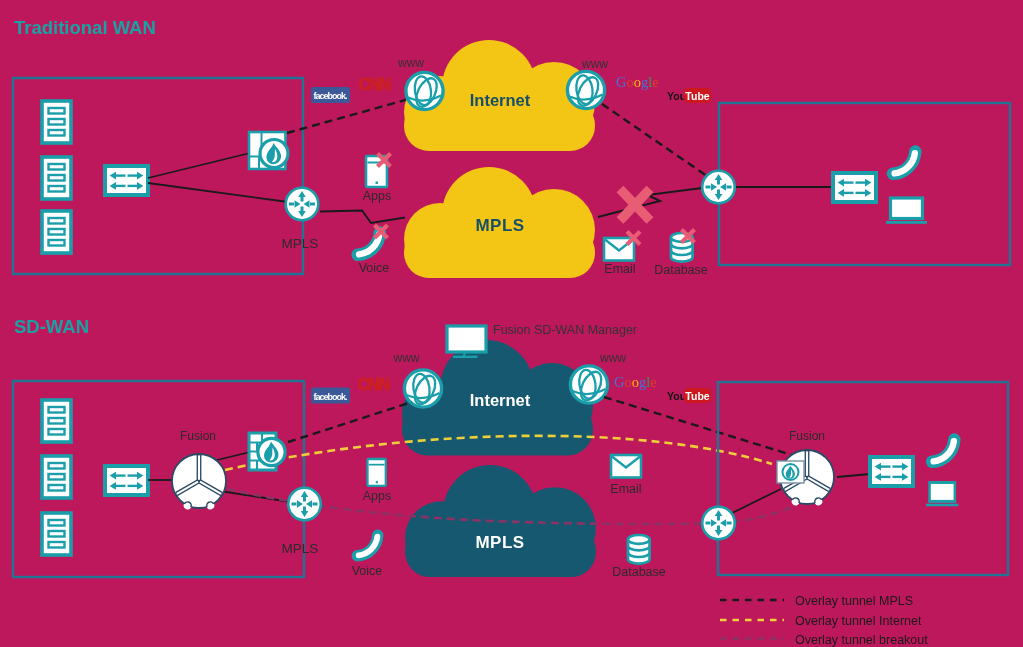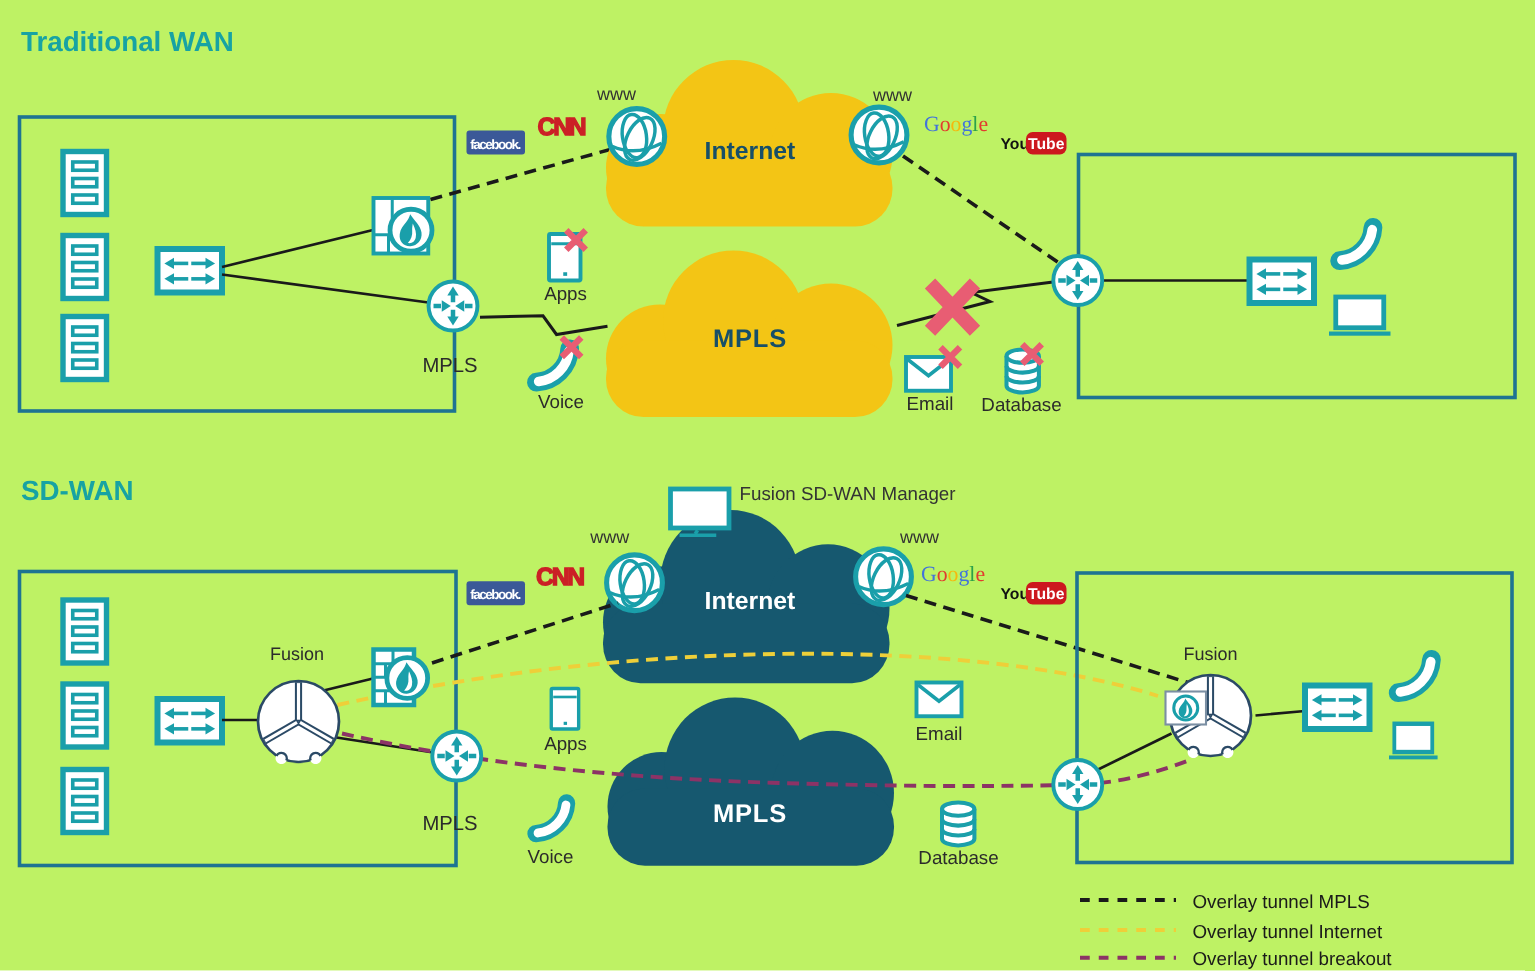--- a/index.html
+++ b/index.html
@@ -1,16 +1,16 @@
 <!DOCTYPE html>
 <html><head>
 <meta charset="utf-8">
 <style>
 html,body{margin:0;padding:0;background:#fff;}
-#stage{position:relative;width:1023px;height:647px;background:#bef264;overflow:hidden;}
+#stage{position:relative;width:1023px;height:647px;background:#be185d;overflow:hidden;}
 svg text{font-family:"Liberation Sans",sans-serif;}
 </style>
 </head>
 <body>
 <div id="stage">
 <svg width="1023" height="647" viewBox="0 0 1023 647" xmlns="http://www.w3.org/2000/svg">
 <defs>
 <g id="server">
   <rect x="0" y="0" width="29" height="42" fill="#fff" stroke="#1a9faa" stroke-width="3.6"></rect>
   <rect x="6.5" y="7" width="16" height="5.5" fill="#fff" stroke="#1a9faa" stroke-width="2.4"></rect>

